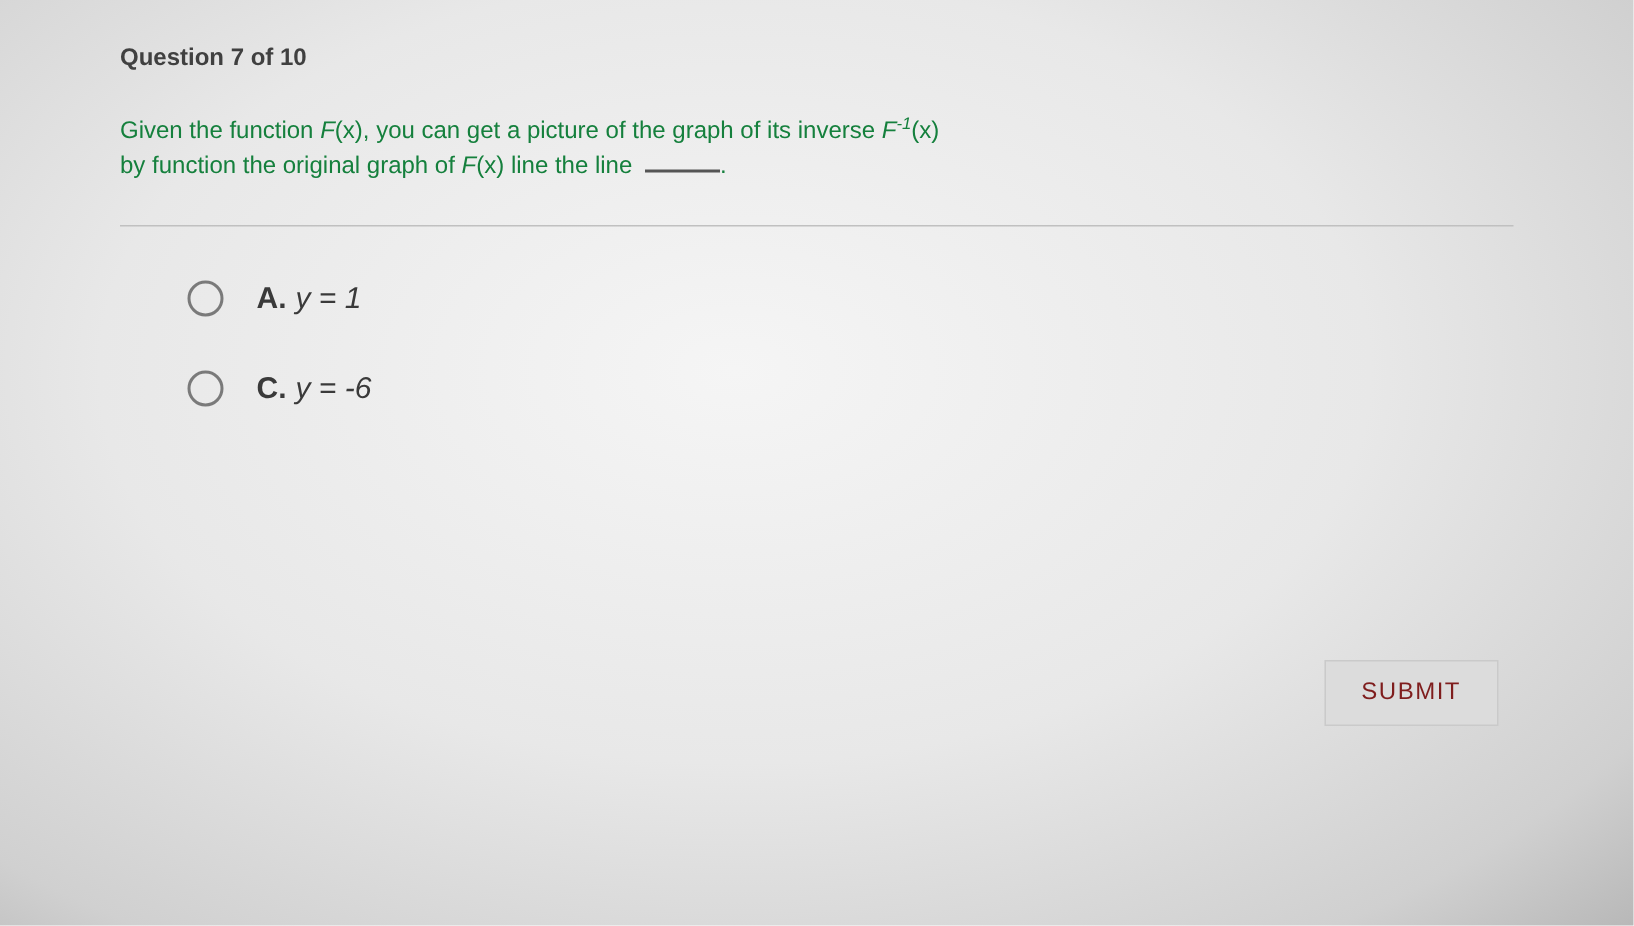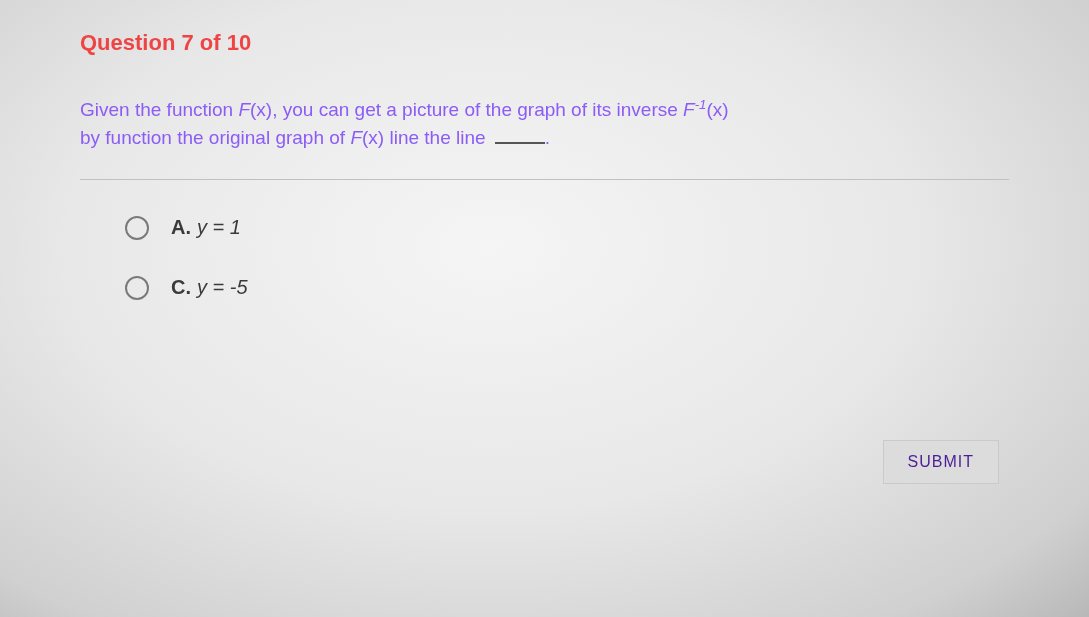--- a/index.html
+++ b/index.html
@@ -13,28 +13,28 @@
       background: radial-gradient(ellipse at 45% 40%, #f5f5f5 0%, #e8e8e8 50%, #d0d0d0 85%, #b8b8b8 100%);
       font-family: Arial, Helvetica, sans-serif;
       color: #3a3a3a;
       position: relative;
       overflow: hidden;
     }
     .container {
       padding: 30px 80px 0 80px;
     }
     .question-header {
-      font-size: 22px;
+      font-size: 16px;
       font-weight: bold;
-      color: #ef4444;
-      margin-bottom: 40px;
+      color: #404040;
+      margin-bottom: 28px;
     }
     .question-text {
-      font-size: 19px;
-      color: #8b5cf6;
+      font-size: 16px;
+      color: #15803d;
       line-height: 1.45;
       margin-bottom: 28px;
     }
     .italic {
       font-style: italic;
     }
     .sup {
       font-size: 0.7em;
       vertical-align: super;
       line-height: 0;
@@ -49,21 +49,21 @@
     .divider {
       border: none;
       border-top: 1px solid #c0c0c0;
       margin-bottom: 34px;
     }
     .options {
       padding-left: 45px;
     }
     .option {
       display: flex;
-      align-items: flex-start;
+      align-items: center;
       margin-bottom: 28px;
       cursor: pointer;
       margin-top: 36px;
     }
     .radio {
       width: 24px;
       height: 24px;
       border: 2px solid #7a7a7a;
       border-radius: 50%;
       margin-right: 22px;
@@ -77,21 +77,21 @@
     .option-label .letter {
       font-weight: bold;
       margin-right: 6px;
     }
     .submit-btn {
       position: absolute;
       right: 90px;
       top: 440px;
       background: #dcdcdc;
       border: 1px solid #cacaca;
-      color: #4c1d95;
+      color: #7f1d1d;
       font-size: 16px;
       font-weight: 500;
       letter-spacing: 1px;
       padding: 12px 24px;
       cursor: pointer;
       font-family: Arial, Helvetica, sans-serif;
     }
   </style>
 </head>
 <body>
@@ -109,19 +109,19 @@
   <div class="options">
     <div class="option">
       <div class="radio"></div>
       <div class="option-label">
         <span class="letter">A.</span><span class="italic">y = 1</span>
       </div>
     </div>
     <div class="option">
       <div class="radio"></div>
       <div class="option-label">
-        <span class="letter">C.</span><span class="italic">y = -5</span>
+        <span class="letter">C.</span><span class="italic">y = -6</span>
       </div>
     </div>
   </div>
 </div>
 
 <button class="submit-btn">SUBMIT</button>
 
 </body></html>

